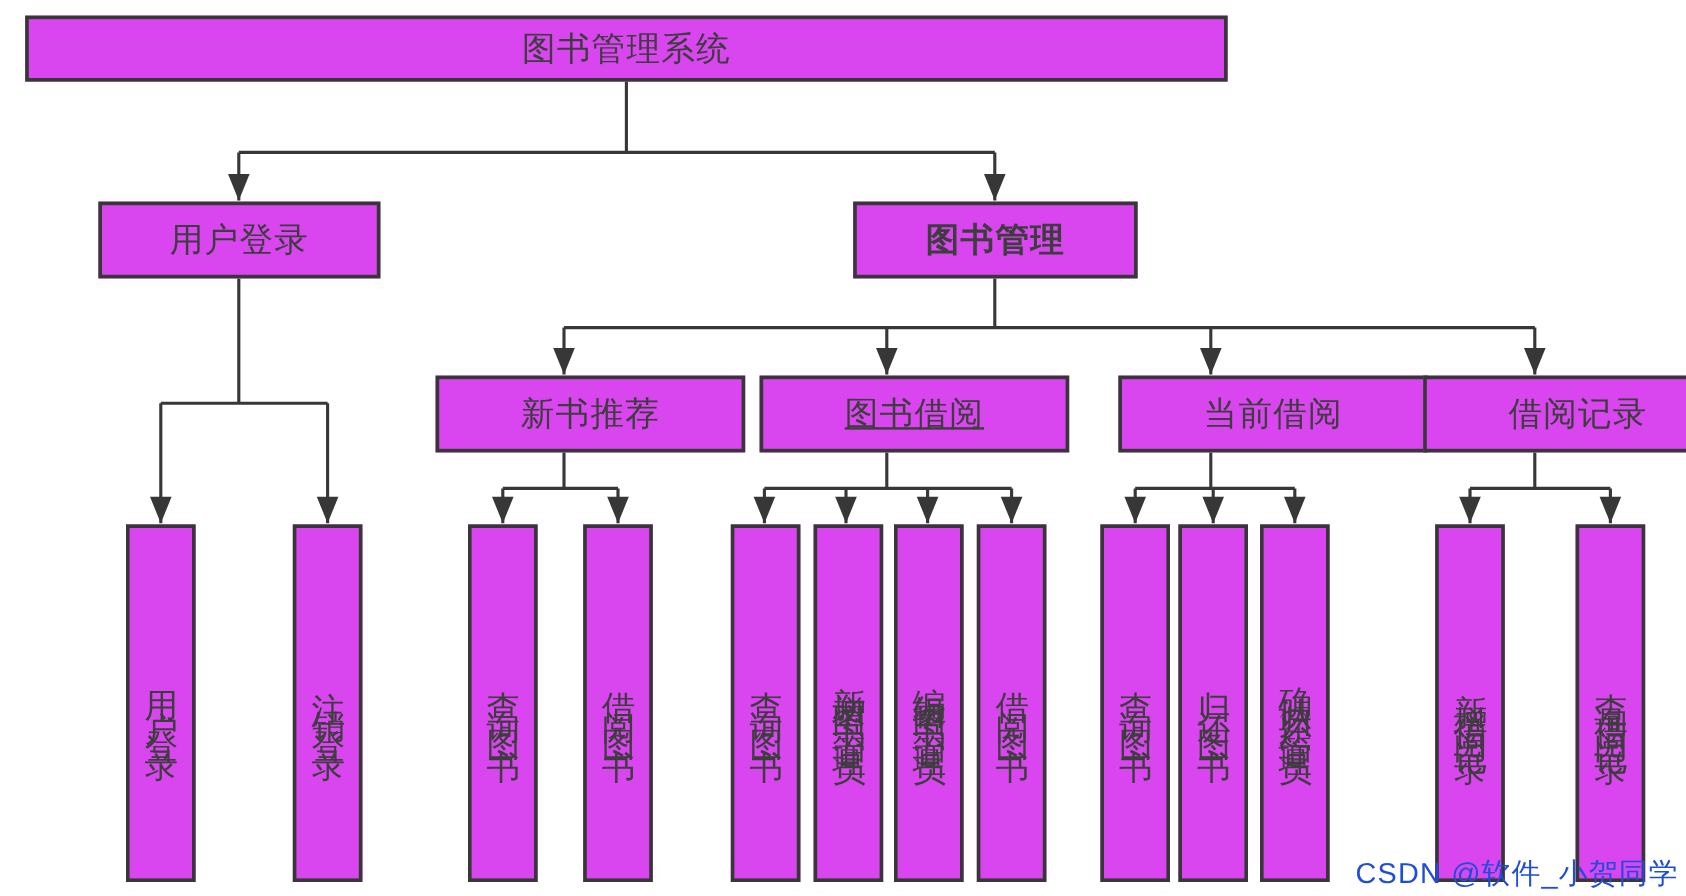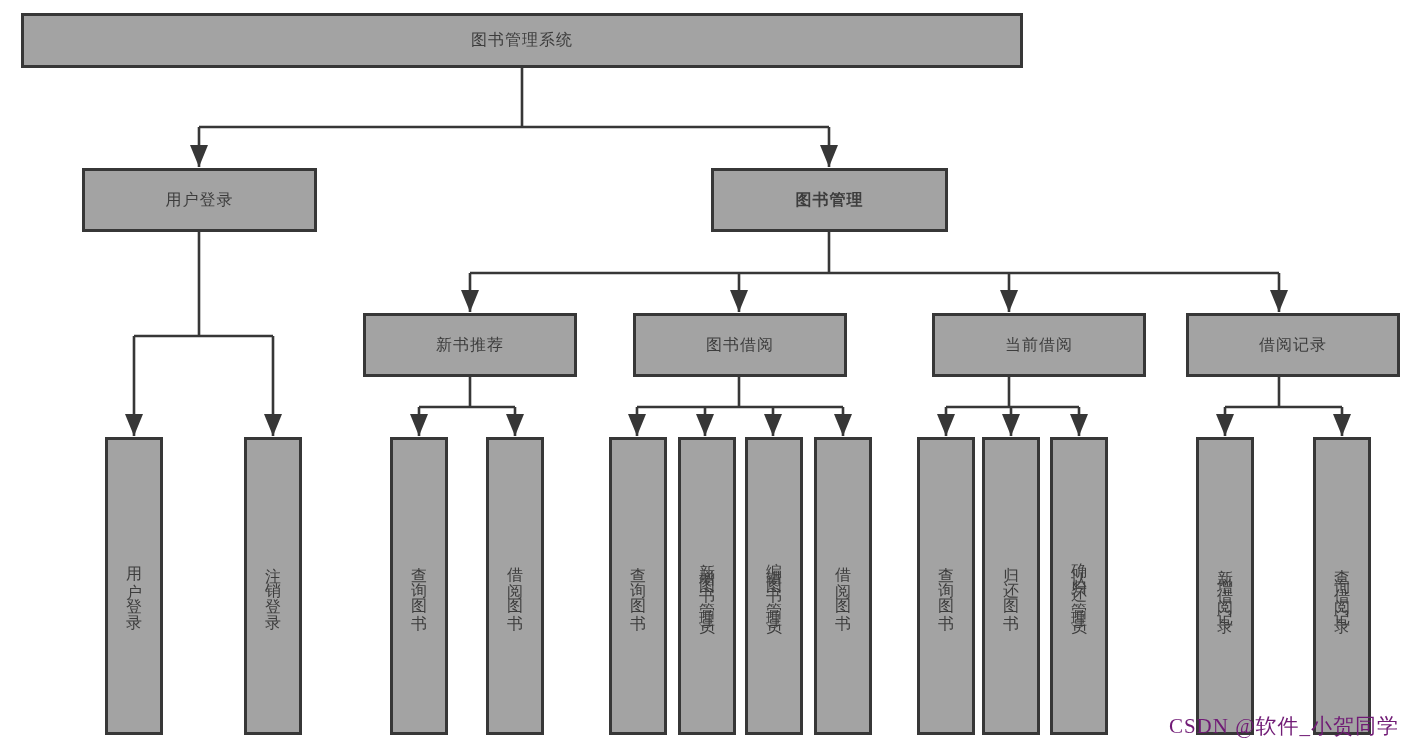--- a/index.html
+++ b/index.html
@@ -7,40 +7,40 @@
     position:relative;
     width:1405px;height:747px;
     background:#ffffff;
     font-family:"Liberation Sans","DejaVu Sans",sans-serif;
     overflow:hidden;
   }
   .connector-layer{position:absolute;left:0;top:0;z-index:1;}
   .node{
     position:absolute;
     box-sizing:border-box;
-    background:#a3a3a3;
+    background:#d946ef;
     border:3px solid #373737;
     color:#3d3d3d;
     display:flex;
     align-items:center;
     justify-content:center;
-    font-size:16px;
+    font-size:28px;
     letter-spacing:1px;
     z-index:2;
     text-align:center;
   }
   
   .n-root{left:21px;top:13px;width:1002px;height:55px;}
   
   .n-user-login{left:82px;top:168px;width:235px;height:64px;}
   .n-book-mgmt{left:711px;top:168px;width:237px;height:64px;font-weight:bold;}
   
-  .l2{top:313px;height:64px;width:214px;}
+  .l2{top:313px;height:64px;width:258px;}
   .n-new-book-rec{left:363px;}
-  .n-book-borrow{left:633px;}
+  .n-book-borrow{left:633px;text-decoration:underline;}
   .n-current-borrow{left:904px;margin-left:28px;}
   .n-borrow-record{left:1173px;margin-left:13px;}
   
   .leaf{
     top:437px;height:298px;width:58px;
     writing-mode:vertical-rl;
     text-orientation:mixed;
     letter-spacing:16px;
     line-height:1;
   }
@@ -55,26 +55,25 @@
   .x-leaf-c3{left:745px;}
   .x-leaf-c4{left:814px;}
   .x-leaf-d1{left:917px;}
   .x-leaf-d2{left:982px;}
   .x-leaf-d3{left:1050px;}
   .x-leaf-e1{left:1196px;}
   .x-leaf-e2{left:1313px;}
   .watermark{
     position:absolute;
     right:6px;top:712px;
-    font-size:21px;
-    color:#701a75;
+    font-size:24px;
+    color:#1d4ed8;
     letter-spacing:1px;
     z-index:3;
     white-space:nowrap;
-    font-family:Liberation Serif, serif;
   }
 </style>
 </head>
 <body>
 
 <div class="canvas">
 
   <svg class="connector-layer" width="1405" height="747" viewBox="0 0 1405 747">
     <g stroke="#373737" stroke-width="2.6" fill="none">
       <path d="M522,68V127 M199,127H829 M199,127V167 M829,127V167"></path>

